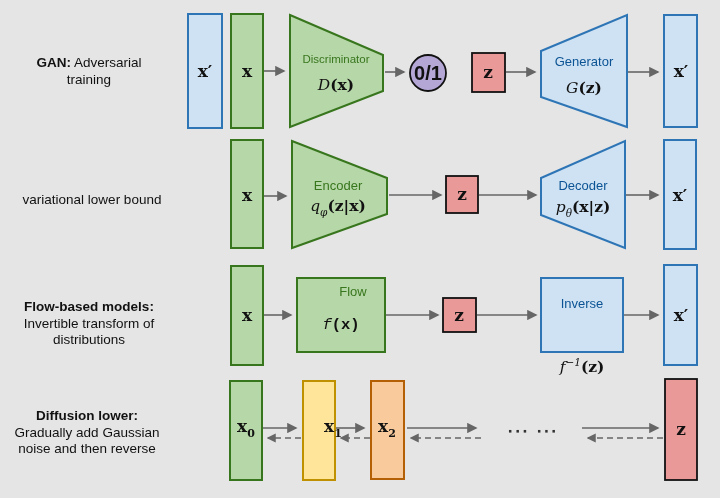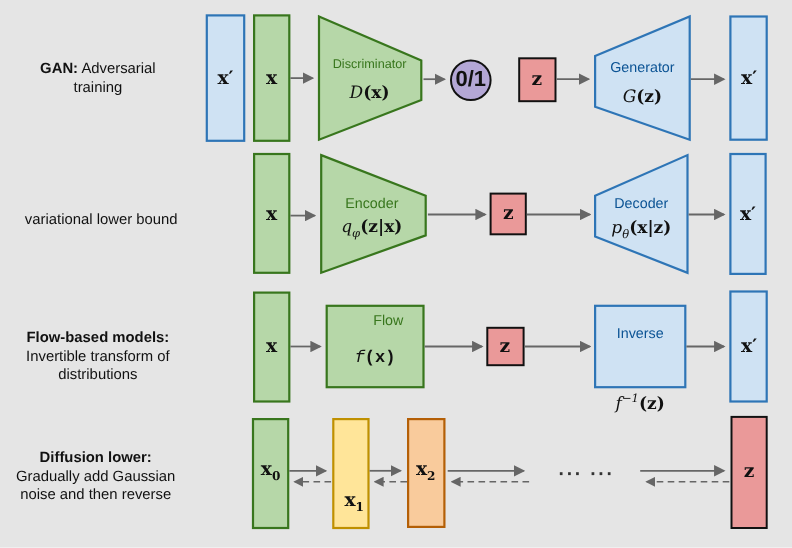--- a/index.html
+++ b/index.html
@@ -126,18 +126,18 @@
 
   <div class="ctr mtx" style="left:247px;top:315px;">x</div>
   <div class="ctr shape-title t-green" style="left:341px;top:291px;margin-left:12px;">Flow</div>
   <div class="ctr fnlabel" style="left:341px;top:325px;font-family:Liberation Mono, monospace;"><span class="fn">f</span><span class="marg">(x)</span></div>
   <div class="ctr mtx" style="left:459px;top:315px;">z</div>
   <div class="ctr shape-title t-blue" style="left:582px;top:303px;">Inverse</div>
   <div class="ctr fnlabel" style="left:582px;top:326px;margin-top:40px;"><span class="fn">f</span><sup>−1</sup><span class="marg">(z)</span></div>
   <div class="ctr mtx" style="left:681px;top:315px;">x′</div>
 
   <div class="ctr mtx" style="left:246px;top:428px;"><span>x</span><sub>0</sub></div>
-  <div class="ctr mtx" style="left:322px;top:428px;margin-top:28px;"><span>x</span><sub>1</sub></div>
+  <div class="ctr mtx" style="left:333px;top:428px;"><span>x</span><sub>1</sub></div>
   <div class="ctr mtx" style="left:387px;top:428px;"><span>x</span><sub>2</sub></div>
   <div class="ctr dots" style="left:533px;top:431px;">∙∙∙ ∙∙∙</div>
   <div class="ctr mtx" style="left:681px;top:429px;">z</div>
 
 </div>
 
 </body></html>

